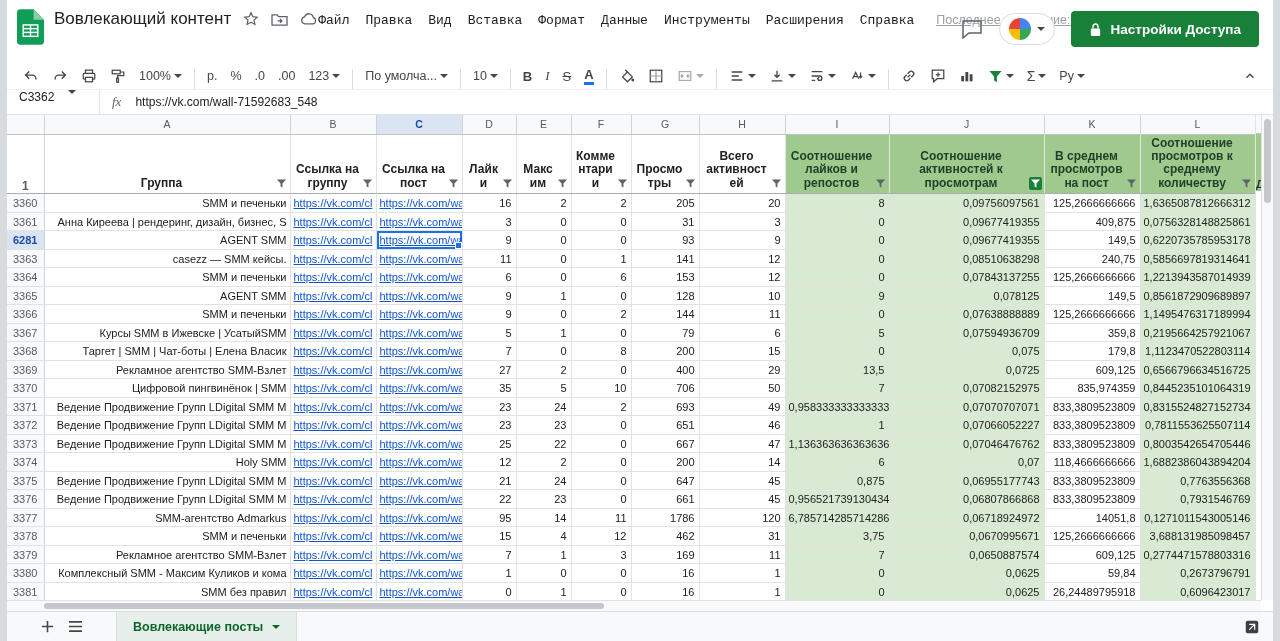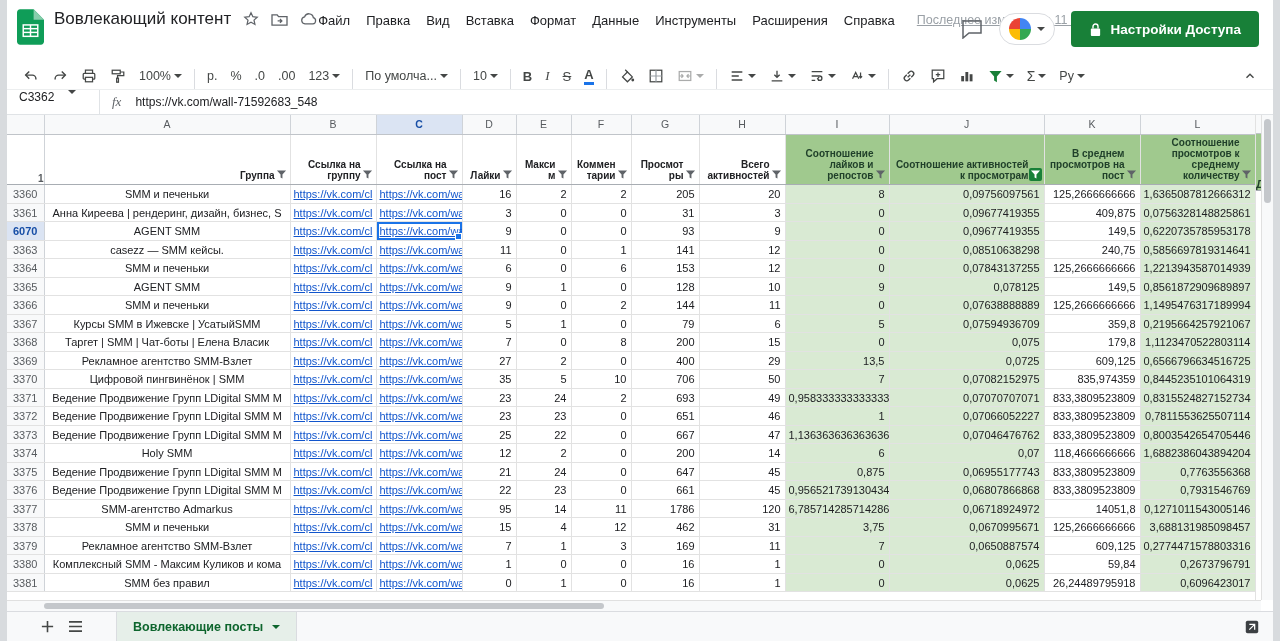--- a/index.html
+++ b/index.html
@@ -8,21 +8,21 @@
   .app { height:641px; margin:0 7px; background:#fff; display:flex; flex-direction:column; overflow:hidden; }
 
   
   .titlebar { height:56px; display:flex; align-items:flex-start; padding:7px 14px 0 10px; flex:none; }
   .logo { margin:2px 10px 0 0; flex:none; cursor:pointer; }
   .tcol { display:flex; flex-direction:row; min-width:0; }
   .trow { display:flex; align-items:center; gap:12px; height:24px; }
   .doc-title { font-size:17px; color:#202124; white-space:nowrap; }
   .ticon { color:#5f6368; display:flex; align-items:center; }
   .menubar { display:flex; align-items:center; height:26px; margin-left:-8px; }
-  .menu-items { display:flex; align-items:flex-start; }
+  .menu-items { display:flex; align-items:flex-start;font-family:Liberation Mono, monospace; }
   .menu-item { font-size:13px; padding:3px 8px; border-radius:4px; cursor:pointer; white-space:nowrap; }
   .last-edit { margin-left:14px; font-size:12.5px; color:#9aa0a6; text-decoration:underline; white-space:nowrap; cursor:pointer; }
   .tright { margin-left:auto; display:flex; align-items:center; gap:16px; padding-top:4px; }
   .pill { display:flex; align-items:center; gap:6px; height:32px; padding:0 9px; border:1px solid #dadce0; border-radius:16px; background:#fff; cursor:pointer; }
   .pinwheel { width:22px; height:22px; border-radius:50%;
     background:conic-gradient(#4285f4 0 90deg,#34a853 90deg 180deg,#fbbc05 180deg 270deg,#ea4335 270deg 360deg); }
   .share-btn { display:flex; align-items:center; gap:9px; height:36px; padding:0 18px; background:#188038; color:#fff; font-size:13.5px; font-weight:700; border-radius:4px; cursor:pointer; white-space:nowrap; }
 
   
   .toolbar { height:34px; display:flex; align-items:flex-end; padding:0 10px; gap:1px; flex:none; border-bottom:1px solid #eceeef; }
@@ -47,29 +47,29 @@
 
   
   .grid-area { flex:1; display:flex; flex-direction:column; min-height:0; }
   .grid-wrap { flex:1; display:flex; min-height:0; overflow:hidden; }
   .table-clip { width:1248px; flex:none; overflow:hidden; }
   table.sheet { border-collapse:collapse; table-layout:fixed; width:1248px; }
   th, td { border-right:1px solid #e2e2e2; border-bottom:1px solid #e2e2e2; overflow:hidden; }
   .letters th { height:19px; background:#f8f9fa; border-right:1px solid #cfd3d8; border-bottom:1px solid #c0c4c9; font-size:10.5px; font-weight:400; color:#575b5f; text-align:center; cursor:pointer; }
   .letters th.hl { background:#dbe4f3; color:#174ea6; font-weight:700; }
   .corner { background:#f8f9fa; }
-  .hdr th { height:46px; vertical-align:bottom; text-align:right; font-size:10px; font-weight:700; line-height:1.12; padding:2px 15px 3px 4px; position:relative; word-break:break-word; background:#fff; border-bottom:1px solid #a8adb3; cursor:cell; }
+  .hdr th { height:46px; vertical-align:bottom; text-align:center; font-size:12px; font-weight:700; line-height:1.12; padding:2px 15px 3px 4px; position:relative; word-break:break-word; background:#fff; border-bottom:1px solid #a8adb3; cursor:cell; }
   .hdr th.rownum { padding:0; }
   .hcell.green { background:#a0c98e; color:#20402a; }
   .funnel { position:absolute; right:2px; bottom:3px; width:13px; height:13px; display:flex; align-items:center; justify-content:center; color:#5f6368; cursor:pointer; }
   .funnel.factive { background:#188038; color:#fff; border-radius:2px; }
   .rownum { background:#f8f9fa; border-right:1px solid #cfd3d8; font-size:10.5px; color:#575b5f; text-align:center; vertical-align:middle; cursor:pointer; }
   td.rownum.hl { background:#dbe4f3; color:#174ea6; font-weight:700; }
   .drow td { height:18.5px; font-size:11px; padding:0 3px; white-space:nowrap; vertical-align:middle; cursor:cell; }
-  .c-text { text-align:center; }
+  .c-text { text-align:right; }
   .c-link { text-align:left; }
   .lnk { color:#1155cc; text-decoration:underline; cursor:pointer; }
   .num { text-align:right; padding-right:4px !important; }
   td.green { background:#d9ead3; }
   td.selected-cell { box-shadow:inset 0 0 0 2px #1a73e8; position:relative; }
   td.selected-cell::after { content:""; position:absolute; right:0; bottom:0; width:5px; height:5px; background:#1a73e8; border:1px solid #fff; }
 
   .sliver { width:6px; flex:none; display:flex; flex-direction:column; border-left:1px solid #e2e2e2; }
   .sl-letter { height:19px; background:#f8f9fa; border-bottom:1px solid #c0c4c9; }
   .sl-head { height:57px; background:#a0c98e; border-bottom:1px solid #a8adb3; font-size:11px; font-weight:700; color:#20402a; overflow:hidden; display:flex; align-items:flex-end; }
@@ -491,21 +491,21 @@
                 <td class="num">0</td>
                 <td class="num">31</td>
                 <td class="num">3</td>
                 <td class="num green">0</td>
                 <td class="num green">0,09677419355</td>
                 <td class="num">409,875</td>
                 <td class="num green">0,0756328148825861</td>
               </tr>
 
               <tr class="drow">
-                <td class="rownum hl">6070</td>
+                <td class="rownum hl">6281</td>
                 <td class="c-text">AGENT SMM</td>
                 <td class="c-link"><span class="lnk">https://vk.com/cl</span></td>
                 <td class="c-link selected-cell"><span class="lnk">https://vk.com/wa</span></td>
                 <td class="num">9</td>
                 <td class="num">0</td>
                 <td class="num">0</td>
                 <td class="num">93</td>
                 <td class="num">9</td>
                 <td class="num green">0</td>
                 <td class="num green">0,09677419355</td>

